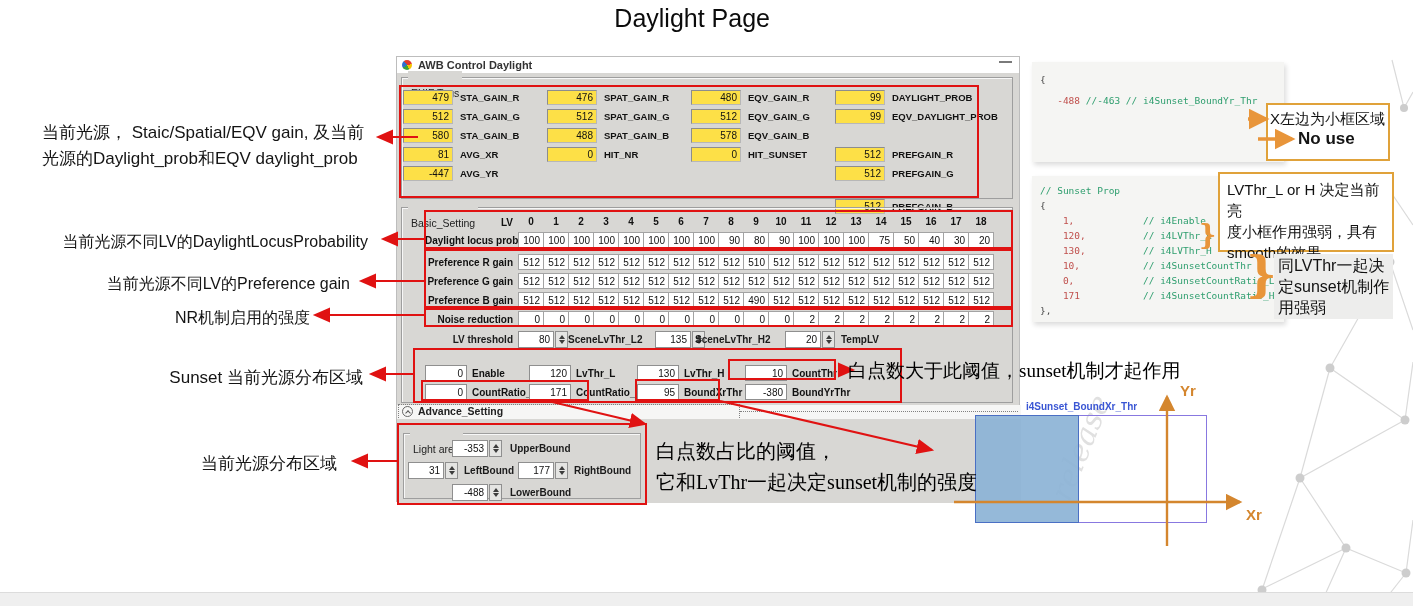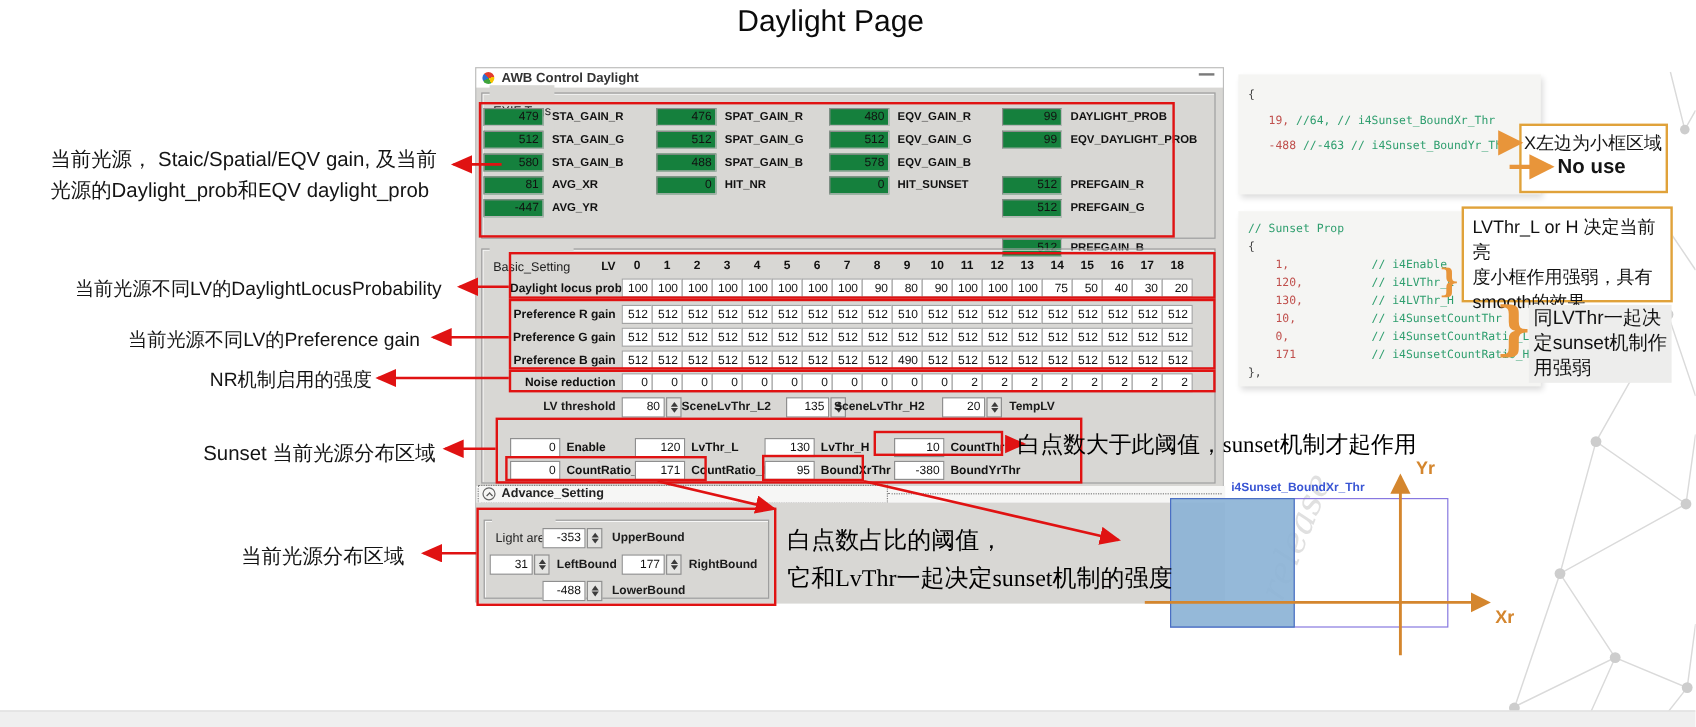--- a/index.html
+++ b/index.html
@@ -12,21 +12,21 @@
 .win{position:absolute;left:396px;top:56px;width:624px;height:446px;background:#d8d7d4;border:1px solid #bdbdbd}
 .titlebar{position:absolute;left:0;top:0;width:100%;height:16px;background:#ffffff}
 .app-icon{position:absolute;left:5px;top:3px;width:10px;height:10px;border-radius:50%;
  background:conic-gradient(#e23b2e 0 22%,#f5c400 22% 42%,#3da33b 42% 66%,#2f6fd0 66% 88%,#e23b2e 88% 100%)}
 .win-title{position:absolute;left:21px;top:2px;font-size:11px;font-weight:bold;color:#333}
 .group{position:absolute;border:1px solid #9e9e9e;box-shadow:1px 1px 0 rgba(255,255,255,.8) inset}
 .glabel{position:absolute;top:-7px;left:6px;background:#d8d7d4;padding:16px 3px;font-size:10.5px;color:#222;white-space:nowrap}
 
 .exif-wrap{position:absolute;left:6px;top:33px;width:600px;height:112px}
 .exif-field{position:absolute;white-space:nowrap;height:16px}
-.ebox{display:inline-block;width:50px;height:15px;background:#15803d;border:1px solid #b7b7b7;border-top-color:#8d8d8d;border-left-color:#8d8d8d;font-size:10px;text-align:right;padding:1px 3px 0 0;vertical-align:top}
+.ebox{display:inline-block;width:50px;height:15px;background:#fde047;border:1px solid #b7b7b7;border-top-color:#8d8d8d;border-left-color:#8d8d8d;font-size:10px;text-align:right;padding:1px 3px 0 0;vertical-align:top}
 .elabel{display:inline-block;font-size:9.5px;font-weight:bold;margin-left:7px;padding-top:2px;vertical-align:top;letter-spacing:0}
 
 .lv-table{position:absolute;left:28px;top:157px;width:592px;height:116px}
 .trow{position:absolute;left:0;white-space:nowrap;height:17px}
 .tlabel{display:inline-block;width:94px;font-size:10px;font-weight:bold;text-align:right;padding:3px 6px 0 0;vertical-align:top}
 .hcell{display:inline-block;width:26px;margin-left:-1px;font-size:10px;font-weight:bold;text-align:center;padding-top:2px;vertical-align:top}
 .tcell{display:inline-block;width:26px;height:16px;margin-left:-1px;background:#fff;border:1px solid #a3a3a3;font-size:10px;text-align:right;padding:2px 3px 0 0;vertical-align:top}
 
 .spinner{position:absolute;white-space:nowrap;height:17px}
 .sval{display:inline-block;width:36px;height:17px;background:#fff;border:1px solid #8f8f8f;font-size:10px;text-align:right;padding:2px 3px 0 0;vertical-align:top}
@@ -213,21 +213,20 @@
 <div class="rbox" style="left:424px;top:249px;width:589px;height:59px"></div>
 <div class="rbox" style="left:424px;top:308px;width:589px;height:19px"></div>
 <div class="rbox" style="left:413px;top:348px;width:489px;height:55px"></div>
 <div class="rbox" style="left:728px;top:359px;width:108px;height:21px"></div>
 <div class="rbox" style="left:421px;top:380px;width:168px;height:21px"></div>
 <div class="rbox" style="left:635px;top:379px;width:85px;height:22px"></div>
 <div class="rbox" style="left:397px;top:423px;width:250px;height:82px"></div>
 
 <div class="code code1" style="left:1032px;top:62px;height:100px">
     <div class="cline"><span class="tok-plain">{</span></div>
-    <div class="cline"><span class="tok-plain">   </span><span class="tok-num">19,</span><span class="tok-plain"> </span><span class="tok-com">//64,</span><span class="tok-plain"> </span><span class="tok-com">// i4Sunset_BoundXr_Thr</span></div>
     <div class="cline"><span class="tok-plain">   </span><span class="tok-num">-488</span><span class="tok-plain"> </span><span class="tok-com">//-463</span><span class="tok-plain"> </span><span class="tok-com">// i4Sunset_BoundYr_Thr</span></div>
   </div>
 <div class="code code2" style="left:1032px;top:176px;height:146px">
     <div class="cline"><span class="tok-com">// Sunset Prop</span></div>
     <div class="cline"><span class="tok-plain">{</span></div>
     <div class="cline"><span class="tok-plain">    </span><span class="tok-num">1,</span><span class="tok-plain">            </span><span class="tok-com">// i4Enable</span></div>
     <div class="cline"><span class="tok-plain">    </span><span class="tok-num">120,</span><span class="tok-plain">          </span><span class="tok-com">// i4LVThr_L</span></div>
     <div class="cline"><span class="tok-plain">    </span><span class="tok-num">130,</span><span class="tok-plain">          </span><span class="tok-com">// i4LVThr_H</span></div>
     <div class="cline"><span class="tok-plain">    </span><span class="tok-num">10,</span><span class="tok-plain">           </span><span class="tok-com">// i4SunsetCountThr</span></div>
     <div class="cline"><span class="tok-plain">    </span><span class="tok-num">0,</span><span class="tok-plain">            </span><span class="tok-com">// i4SunsetCountRatio_L</span></div>

